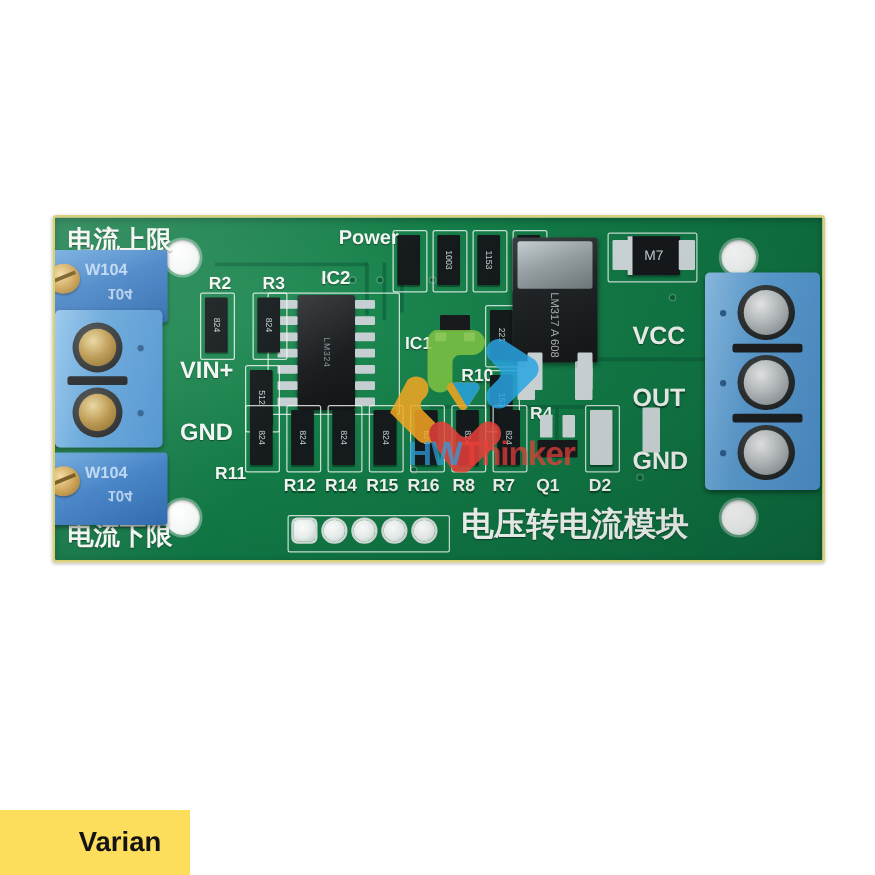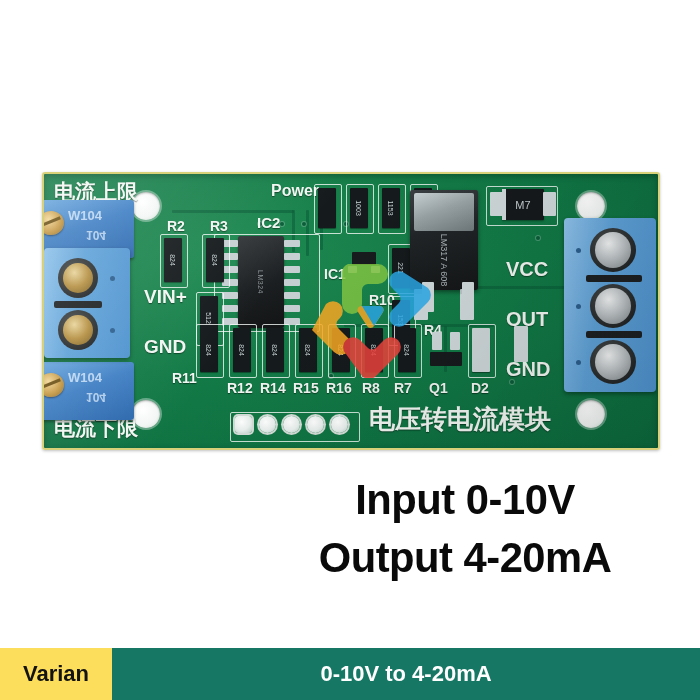--- a/index.html
+++ b/index.html
@@ -31,21 +31,21 @@
     font-weight:bold;color:#0a0a0a;font-size:43px;
     letter-spacing:-0.5px;line-height:1.35;
     transform:scaleX(0.97);
   }
 
   
   .bottom-bar{position:absolute;left:0;top:648px;width:700px;height:52px;display:flex;}
   .bar-yellow{
     width:112px;height:52px;background:#FDDE5C;
     display:flex;align-items:center;justify-content:center;
-    font-weight:bold;font-size:22px;color:#131313;
+    font-weight:bold;font-size:22px;color:#131313;padding-left:40px;
   }
   .bar-teal{
     flex:1;height:52px;background:#177765;
     display:flex;align-items:center;justify-content:center;
     font-weight:bold;font-size:22px;color:#ffffff;letter-spacing:0px;
   }
 
   
   .pcb{
     position:absolute;left:42px;top:172px;width:614px;height:274px;
@@ -418,24 +418,22 @@
       <g opacity="0.85">
         <path d="M48 6 h30 a10 10 0 0 1 10 10 v0 a10 10 0 0 1 -10 10 h-10 a6 6 0 0 0 -6 6 v14 a10 10 0 0 1 -10 10 h0 a10 10 0 0 1 -10 -10 v-30 a10 10 0 0 1 6 -10 z" fill="#7ec242"></path>
         <path d="M128 30 a10 10 0 0 1 0 14 l-22 22 a10 10 0 0 1 -14 0 l0 0 a10 10 0 0 1 0 -14 l7 -7 a6 6 0 0 0 0 -8 l-7 -7 a10 10 0 0 1 0 -14 a10 10 0 0 1 14 0 z" fill="#29a3e0"></path>
         <path d="M12 46 a10 10 0 0 1 14 0 l0 0 a10 10 0 0 1 0 14 l-2 2 a6 6 0 0 0 0 8 l10 10 a10 10 0 0 1 0 14 a10 10 0 0 1 -14 0 l-22 -22 z" fill="#f5a623" transform="translate(14,0)"></path>
         <path d="M46 82 a10 10 0 0 1 14 0 l8 8 a6 6 0 0 0 8 0 l8 -8 a10 10 0 0 1 14 0 a10 10 0 0 1 0 14 l-22 22 a10 10 0 0 1 -14 0 l-16 -22 a10 10 0 0 1 0 -14 z" fill="#e8403a"></path>
         <path d="M62 48 h18 a4 4 0 0 1 3 6 l-9 14 a4 4 0 0 1 -7 0 l-9 -14 a4 4 0 0 1 4 -6 z" fill="#f5a623"></path>
         <path d="M62 48 h18 a4 4 0 0 1 3 6 l-9 14 z" fill="#29a3e0"></path>
       </g>
     </svg>
   </div>
-
-  <div class="spec-block">
-    <div class="spec-line">Input 0-10V</div>
-    <div class="spec-line">Output 4-20mA</div>
+  <div class="wm-text">
+    <span class="wm-hw">HW</span><span class="wm-th">Thinker</span>
   </div>
+
 
   <div class="bottom-bar">
     <div class="bar-yellow">Varian</div>
-    <div class="bar-teal">0-10V to 4-20mA</div>
   </div>
 
 </div>
 
 </body></html>

